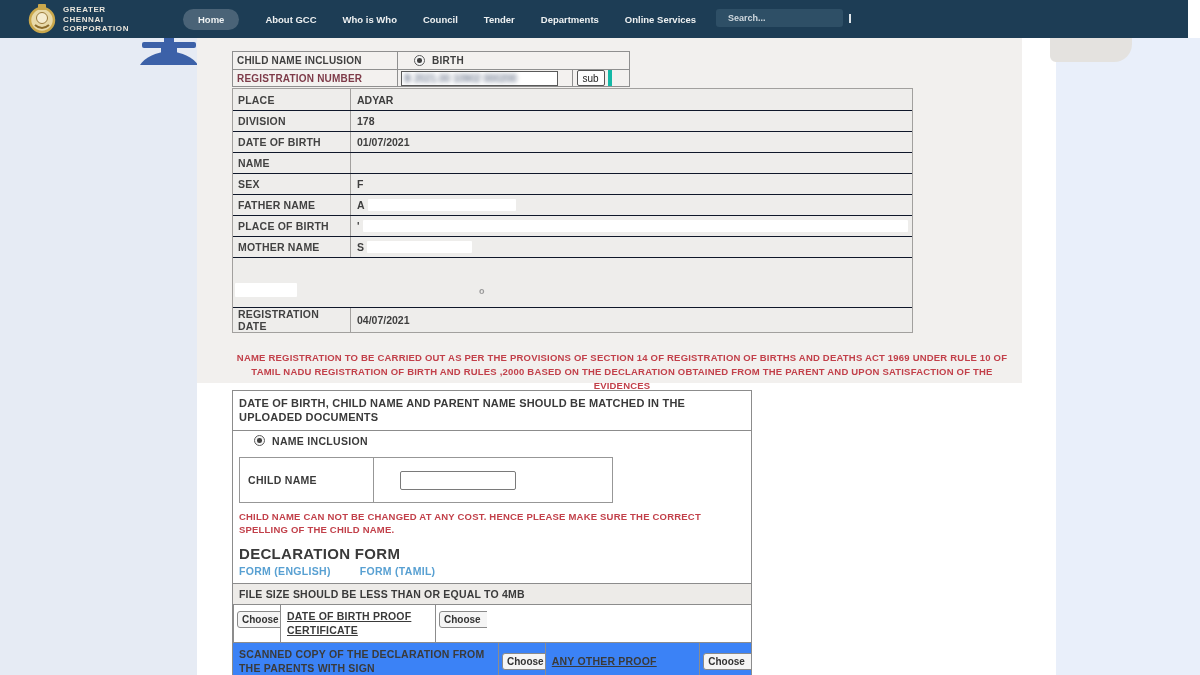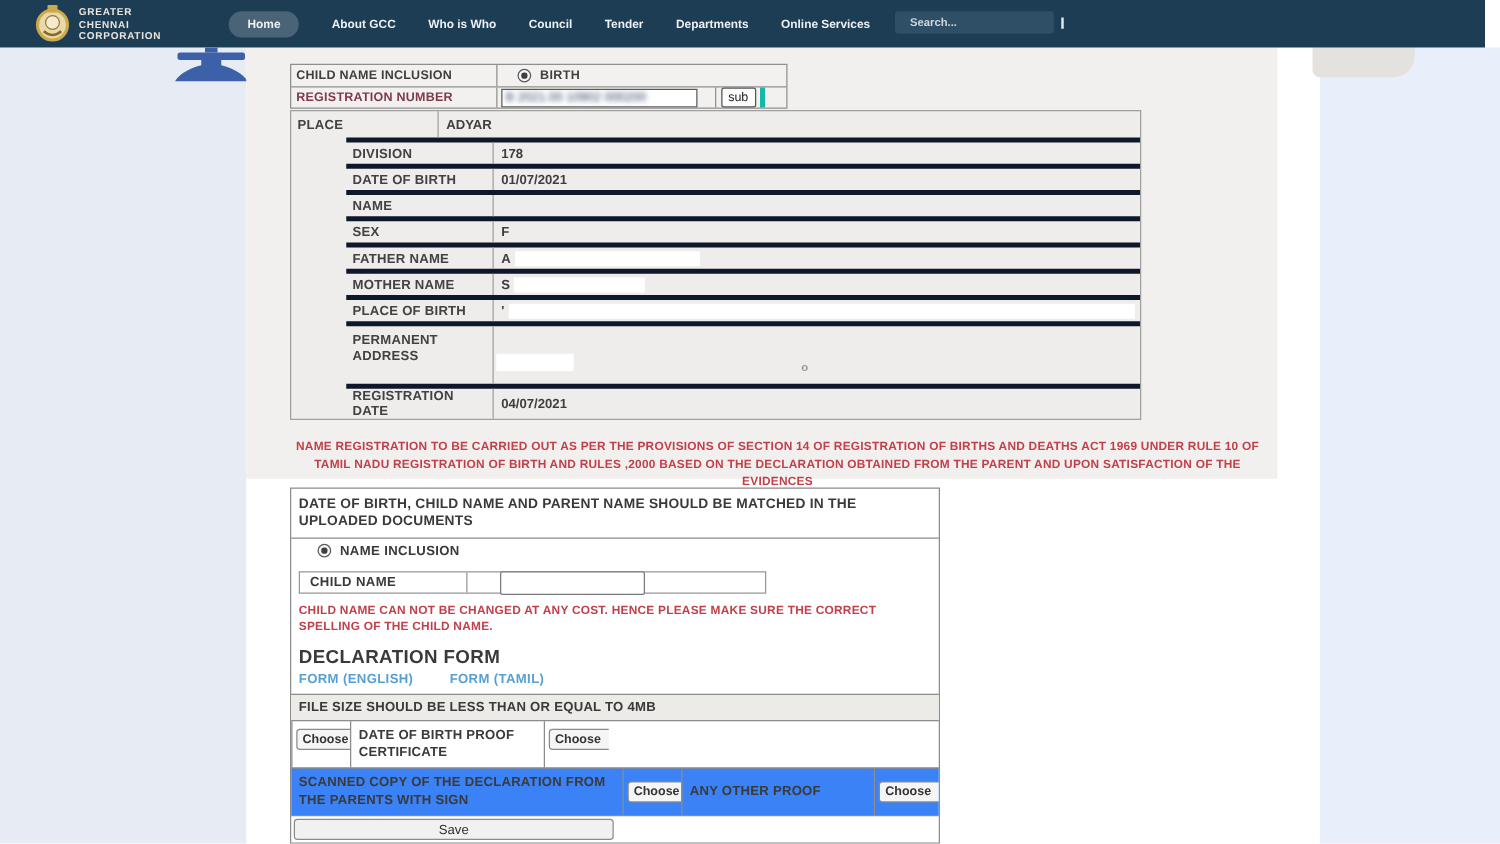--- a/index.html
+++ b/index.html
@@ -70,21 +70,21 @@
     flex:none; cursor:pointer; }
   .radio::after { content:""; position:absolute; left:2px; top:2px; width:4.5px;
     height:4.5px; border-radius:50%; background:#3f3f3f; }
 
   
   .btable { position:absolute; left:232px; top:88px; width:681px;
     border:1px solid #a2a09e; background:#eeedeb; font-size:10.5px; color:#424242; }
   .bt-head { height:20px; display:flex; align-items:center; justify-content:center;
     font-weight:bold; letter-spacing:.3px; border-bottom:1px solid #a2a09e; }
   .bt-row { display:flex; min-height:21px; }
-  .bt-row + .bt-row { border-top:4px solid #0f172a;margin-left:44px; }
+  .bt-row + .bt-row { border-top:1px solid #0f172a; }
   .bt-label { width:118px; display:flex; align-items:center; padding-left:5px;
     border-right:1px solid #a2a09e; font-weight:bold; letter-spacing:.2px; flex:none; }
   .bt-val { flex:1; display:flex; align-items:center; padding-left:6px;
     font-weight:bold; color:#3e3e3e; position:relative; }
   .redact { display:inline-block; background:#ffffff; height:12px; margin-left:3px;
     border-radius:1px; }
   .r-father { width:148px; }
   .r-mother { width:105px; }
   .r-place  { flex:1; margin-right:4px; }
   .row-addr { height:50px; }
@@ -100,21 +100,21 @@
 
   
   .ltable { position:absolute; left:232px; top:390px; width:520px;
     border:1px solid #8c8c8c; background:#ffffff; color:#3a3a3a; }
   .l-header { padding:5px 10px 6px 6px; font-size:11px; font-weight:bold;
     line-height:14px; letter-spacing:.2px; }
   .l-radio-row { border-top:1px solid #8c8c8c; height:20px; display:flex;
     align-items:center; padding-left:21px; gap:7px; font-size:10.5px;
     font-weight:bold; letter-spacing:.3px; }
   .l-child { padding:7px 6px 5px 6px; }
-  .inner-table { width:374px; height:18px; border:1px solid #979797; display:flex;gap:24px; }
+  .inner-table { width:374px; height:46px; border:1px solid #979797; display:flex;gap:24px; }
   .in-label { width:134px; display:flex; align-items:center; padding-left:8px;
     border-right:1px solid #979797; font-size:10.5px; font-weight:bold;
     letter-spacing:.3px; }
   .in-val { flex:1; display:flex; align-items:center; }
   .child-input { margin-left:2px; width:116px; height:19px; border:1px solid #7a7a7a;
     border-radius:2px; background:#ffffff; outline:none;
     font-family:"Liberation Sans", sans-serif; font-size:10px; padding:0 3px; }
   .l-warning { padding:2px 6px 6px 6px; color:#c2404a; font-size:9.5px;
     font-weight:bold; line-height:13px; letter-spacing:.2px; }
   .l-decl { padding:3px 6px 6px 6px; }
@@ -124,21 +124,21 @@
     letter-spacing:.3px; text-decoration:none; cursor:pointer; }
   .l-filesize { border-top:1px solid #8c8c8c; border-bottom:1px solid #8c8c8c;
     background:#edebe8; padding:4px 6px; font-size:10.5px; font-weight:bold;
     letter-spacing:.2px; }
   .up-row { display:flex; }
   .up-row + .up-row { border-top:1px solid #8c8c8c; }
   .up-row.alt { background:#3b82f6; }
   .up-label { width:266px; padding:5px 6px; font-size:10.5px; font-weight:bold;
     line-height:13.5px; letter-spacing:.2px; }
   .up-label2 { width:155px; padding:5px 6px; font-size:10.5px; font-weight:bold;
-    line-height:13.5px; letter-spacing:.2px; border-left:1px solid #8c8c8c; }
+    line-height:13.5px; letter-spacing:.2px; border-left:1px solid #8c8c8c;text-decoration:underline; }
   .up-btncell { width:47px; border-left:1px solid #8c8c8c; overflow:hidden;
     padding:4px 0 0 3px; }
   .up-btncell.last { width:52px; }
   .up-row.alt .up-btncell { padding-top:8px; }
   .choose-btn { width:52px; height:17px; background:#f5f5f5; border:1px solid #8a8a8a;
     border-radius:3px; font-size:10px; font-weight:bold; color:#333;
     text-align:left; padding:0 0 0 4px; white-space:nowrap; cursor:pointer;
     font-family:"Liberation Sans", sans-serif; }
   .l-save { border-top:1px solid #8c8c8c; height:22px; display:flex;
     align-items:center; padding-left:2px; }
@@ -238,35 +238,34 @@
         <div class="bt-val">F</div>
       </div>
       <div class="bt-row">
         <div class="bt-label">FATHER NAME</div>
         <div class="bt-val">
           <span>A</span>
           <span class="redact r-father"></span>
         </div>
       </div>
       <div class="bt-row">
+        <div class="bt-label">PLACE OF BIRTH</div>
+        <div class="bt-val">
+          <span>'</span>
+          <span class="redact r-place"></span>
+        </div>
+      </div>
+      <div class="bt-row">
         <div class="bt-label">MOTHER NAME</div>
         <div class="bt-val">
           <span>S</span>
           <span class="redact r-mother"></span>
         </div>
       </div>
-      <div class="bt-row">
-        <div class="bt-label">PLACE OF BIRTH</div>
-        <div class="bt-val">
-          <span>'</span>
-          <span class="redact r-place"></span>
-        </div>
-      </div>
       <div class="bt-row row-addr">
-        <div class="bt-label">PERMANENT ADDRESS</div>
         <div class="bt-val">
           <span class="addr-box"></span>
           <span class="addr-dot">o</span>
         </div>
       </div>
       <div class="bt-row">
         <div class="bt-label">REGISTRATION DATE</div>
         <div class="bt-val">04/07/2021</div>
       </div>
     </div>

